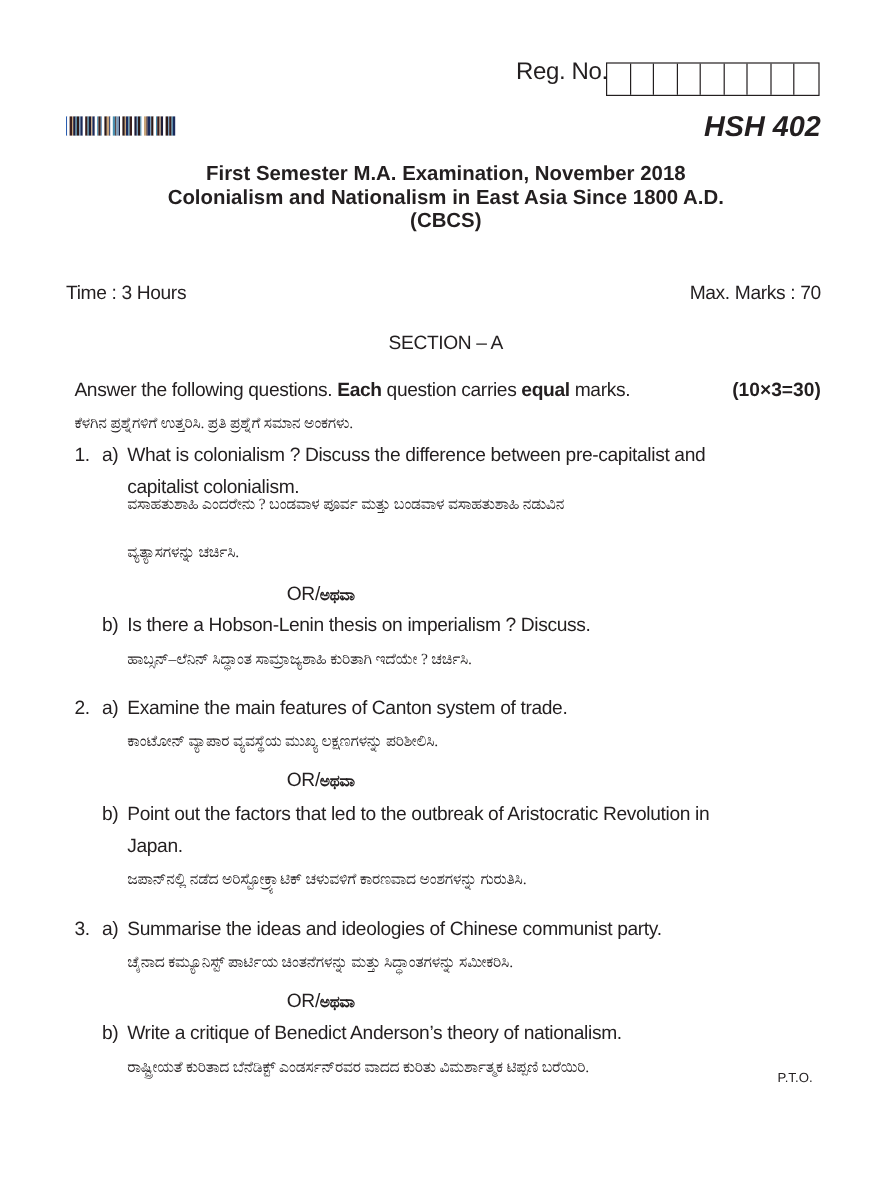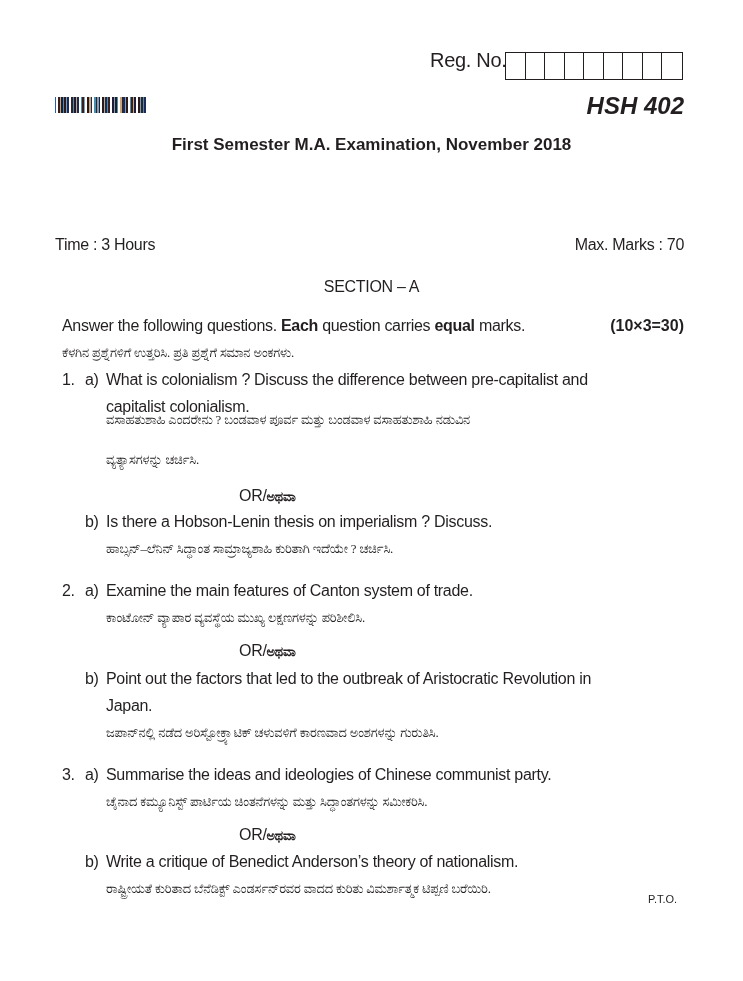--- a/index.html
+++ b/index.html
@@ -105,20 +105,22 @@
     <span style="width:2px;background:#2b1a1a"></span>
   <span style="width:1px;background:#7aa0c0"></span>
     <span style="width:2px;background:#3a1f1f"></span>
   <span style="width:1px;background:#4a8fb0"></span>
     <span style="width:2px;background:#1a2a5a"></span>
 </div>
 <div class="abs paper-code">HSH 402</div>
 
 <div class="abs header-block">
   <div>First Semester M.A. Examination, November 2018</div>
+  <div>Colonialism and Nationalism in East Asia Since 1800 A.D.</div>
+  <div>(CBCS)</div>
 </div>
 
 <div class="abs time">Time : 3 Hours</div>
 <div class="abs maxmarks">Max. Marks : 70</div>
 
 <div class="abs section">SECTION – A</div>
 
 <div class="abs instr">
   <span>Answer the following questions. </span><b>Each</b><span> question carries </span><b>equal</b><span> marks.</span>
 </div>

